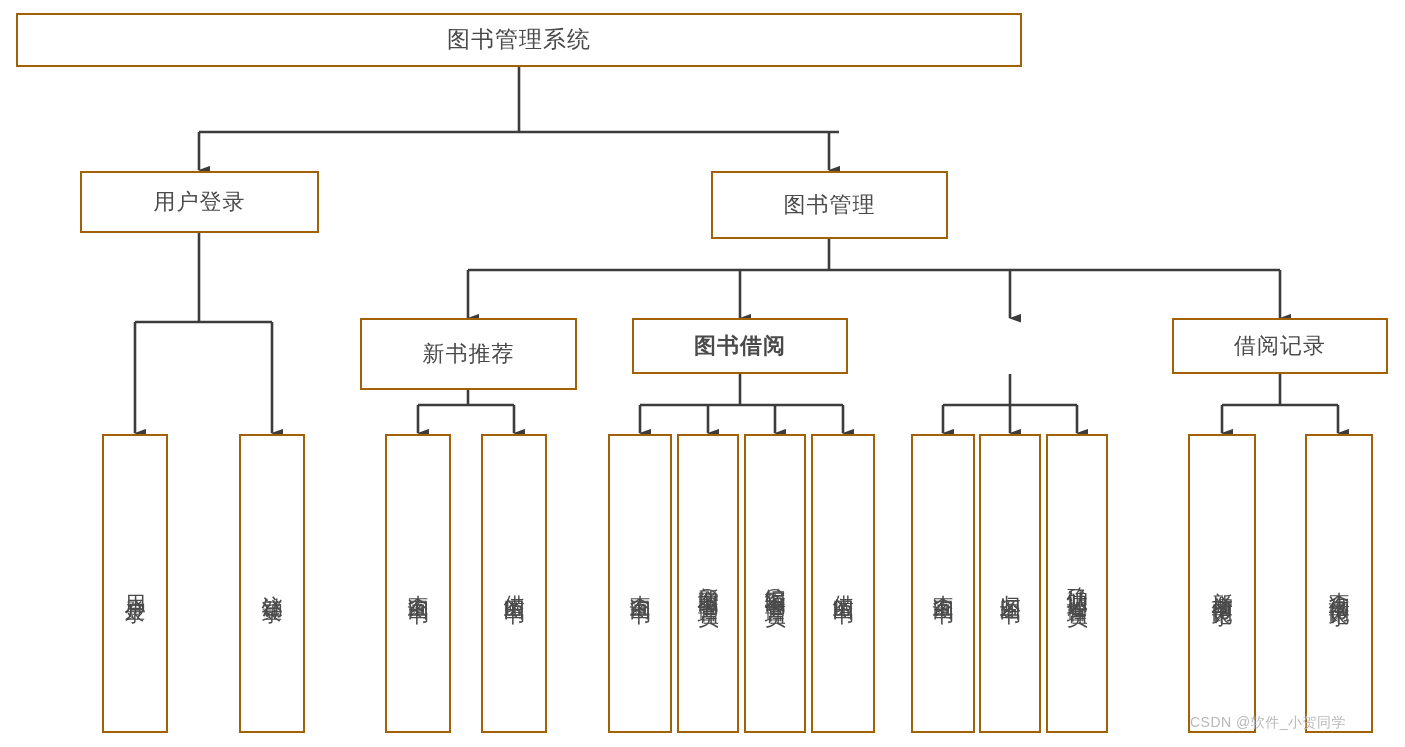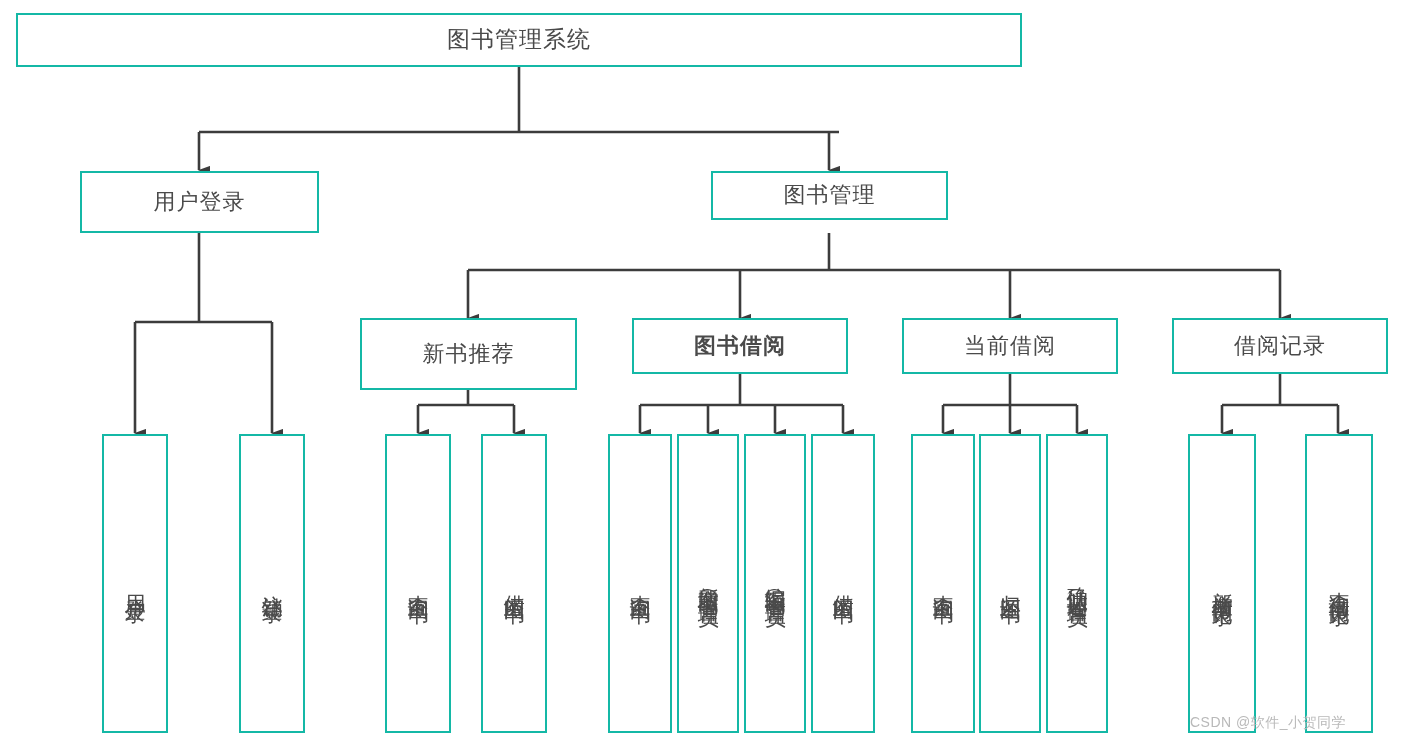--- a/index.html
+++ b/index.html
@@ -22,21 +22,21 @@
     position: absolute;
     left: 0;
     top: 0;
     width: 1405px;
     height: 747px;
     pointer-events: none;
   }
   .node {
     position: absolute;
     box-sizing: border-box;
-    border: 2px solid #14b8a6;
+    border: 2px solid #a16207;
     background: #ffffff;
     display: flex;
     align-items: center;
     justify-content: center;
     color: #4a4a4a;
     letter-spacing: 1px;
   }
   .node.horiz {
     font-size: 22px;
     line-height: 1.2;
@@ -118,27 +118,26 @@
       <path d="M1222,405 L1338,405"></path>
       <path d="M1222,405 L1222,433" marker-end="url(#arrow)"></path>
       <path d="M1338,405 L1338,433" marker-end="url(#arrow)"></path>
     </g>
   </svg>
 
   <div class="node horiz root" style="left:16px; top:13px; width:1006px; height:54px;">图书管理系统</div>
 
   <div class="node horiz" style="left:80px; top:171px; width:239px; height:62px;">用户登录</div>
 
-  <div class="node horiz" style="left:711px; top:171px; width:237px; height:49px;text-align:center;">图书管理</div>
+  <div class="node horiz" style="left:711px; top:171px; width:237px; height:68px;text-align:center;">图书管理</div>
 
   <div class="node horiz" style="left:360px; top:318px; width:217px; height:72px;">新书推荐</div>
 
   <div class="node horiz" style="left:632px; top:318px; width:216px; height:56px;font-weight:bold;">图书借阅</div>
 
-  <div class="node horiz" style="left:902px; top:318px; width:216px; height:56px;">当前借阅</div>
 
   <div class="node horiz" style="left:1172px; top:318px; width:216px; height:56px;">借阅记录</div>
 
   <div class="node vert" style="left:102px; top:434px; width:66px; height:299px;">用户登录</div>
 
   <div class="node vert" style="left:239px; top:434px; width:66px; height:299px;">注销登录</div>
 
   <div class="node vert" style="left:385px; top:434px; width:66px; height:299px;">查询图书</div>
 
   <div class="node vert" style="left:481px; top:434px; width:66px; height:299px;">借阅图书</div>

